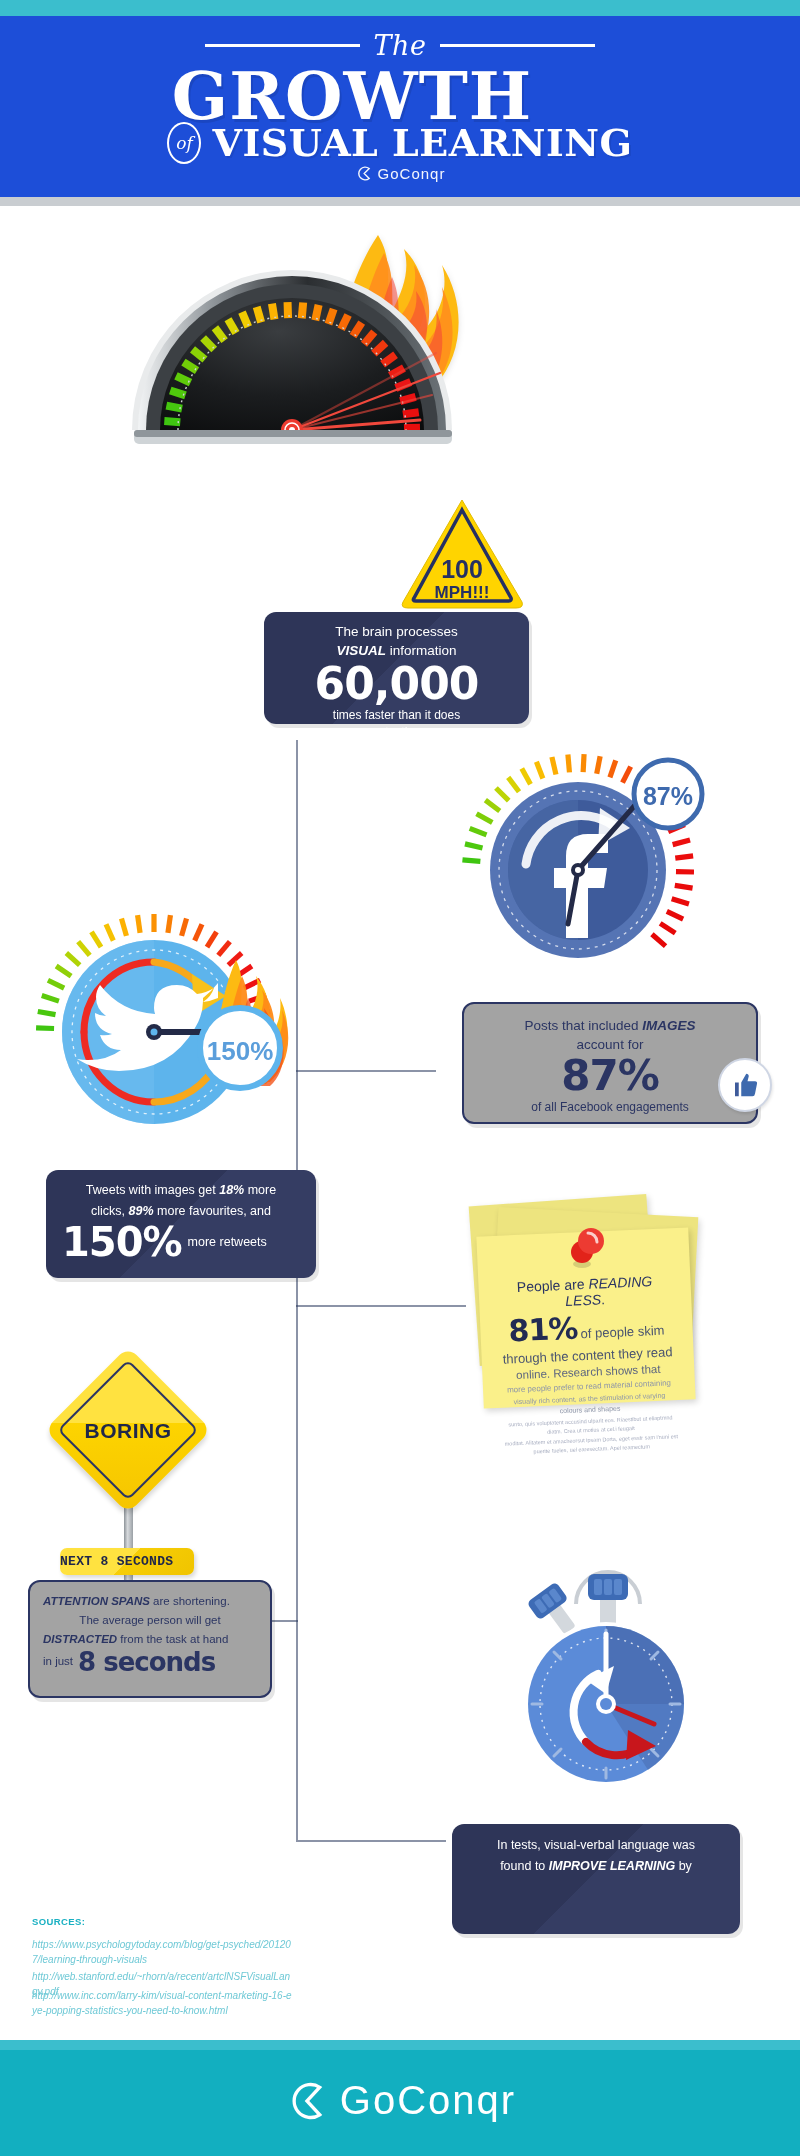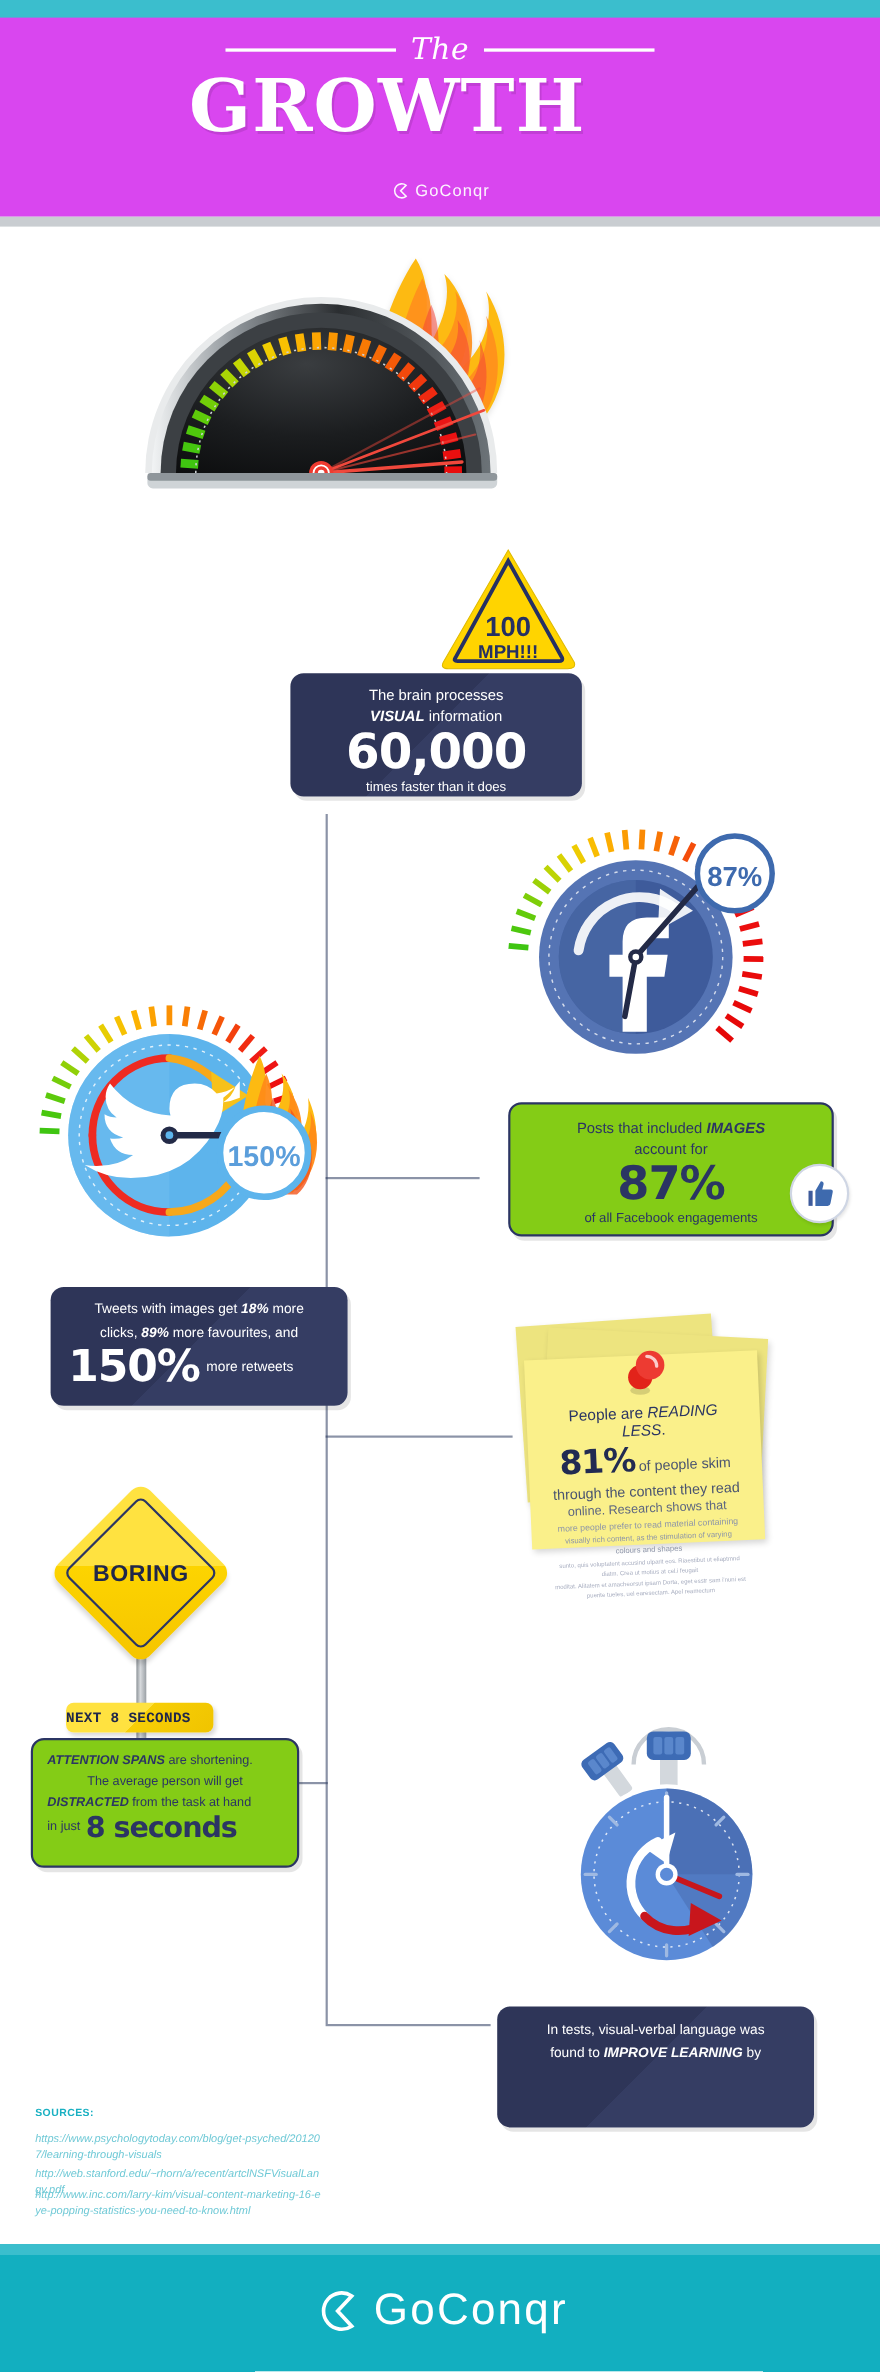--- a/index.html
+++ b/index.html
@@ -7,21 +7,21 @@
     width: 800px; height: 2156px;
     font-family: "Liberation Sans", sans-serif;
     background: #ffffff;
     position: relative;
     overflow: hidden;
   }
 
   
   .header {
     position: absolute; left: 0; top: 0; width: 800px; height: 197px;
-    background: #d946ef;
+    background: #1d4ed8;
   }
   .header-topstrip {
     position: absolute; left:0; top:0; width: 800px; height: 16px;
     background: #3BBECD;
   }
   .the-row {
     position: absolute; left: 0; top: 30px; width: 800px;
     display: flex; align-items: center; justify-content: center; gap: 14px;
   }
   .the-rule { width: 155px; height: 3px; background: #ffffff; }
@@ -78,21 +78,21 @@
     box-shadow: 3px 4px 0 rgba(0,0,0,.10);
     padding: 14px 18px;
     text-align:center;
     line-height: 1.38;
   }
   .card-dark {
     background: linear-gradient(135deg,#2e3558 0%,#2e3558 48%,#353d63 48%,#353d63 100%);
     color: #ffffff;
   }
   .card-light {
-    background: #84cc16;
+    background: #a3a3a3;
     border: 2px solid #2b3563;
     color: #2b3563;
   }
   .card .small { font-size: 13.5px; }
   .card em { font-style: normal; font-weight: bold; font-style: italic; }
   .big-num {
     font-family: "DejaVu Sans", sans-serif;
     font-weight: bold;
     letter-spacing: -1px;
   }
@@ -182,20 +182,24 @@
   <div class="header-topstrip"></div>
 
   <div class="the-row">
     <div class="the-rule"></div>
     <div class="the-word">The</div>
     <div class="the-rule"></div>
   </div>
 
   <div class="growth">GROWTH</div>
 
+  <div class="vl-row">
+    <div class="of-badge">of</div>
+    <div class="visual-learning">VISUAL LEARNING</div>
+  </div>
 
   <div class="hdr-logo">
     <svg width="17" height="17" viewBox="0 0 24 24">
       <path d="M20 5 A9 9 0 1 0 20 19 L13 12 L20 5Z" fill="none" stroke="#fff" stroke-width="2"></path>
     </svg>
     <span>GoConqr</span>
   </div>
 </div>
 <div class="header-botstrip"></div>
 

